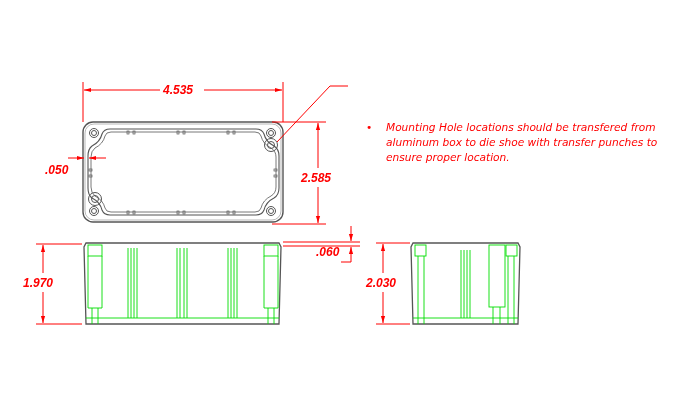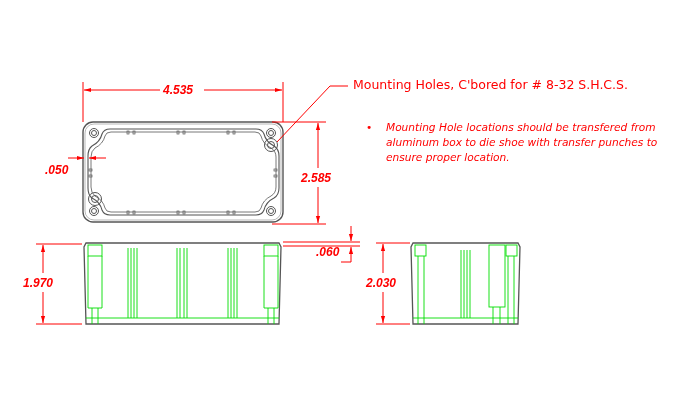--- a/index.html
+++ b/index.html
@@ -160,19 +160,18 @@
   <g stroke="#ff0000" stroke-width="1">
     <line x1="376" y1="243" x2="410" y2="243"></line>
     <line x1="376" y1="324" x2="410" y2="324"></line>
     <line x1="383" y1="244" x2="383" y2="273" marker-start="url(#arr)"></line>
     <line x1="383" y1="292" x2="383" y2="323" marker-end="url(#arr)"></line>
   </g>
   <text class="dim" x="366" y="287">2.030</text>
 </svg>
 
 <div class="note callout">
-  <div>Mounting Holes, C'bored for # 8-32 S.H.C.S.</div>
 </div>
 
 <div class="note bullet-note">
   <span class="dot">•</span>
   <span class="txt">Mounting Hole locations should be transfered from aluminum box to die shoe with transfer punches to ensure proper location.</span>
 </div>
 
 </body></html>

